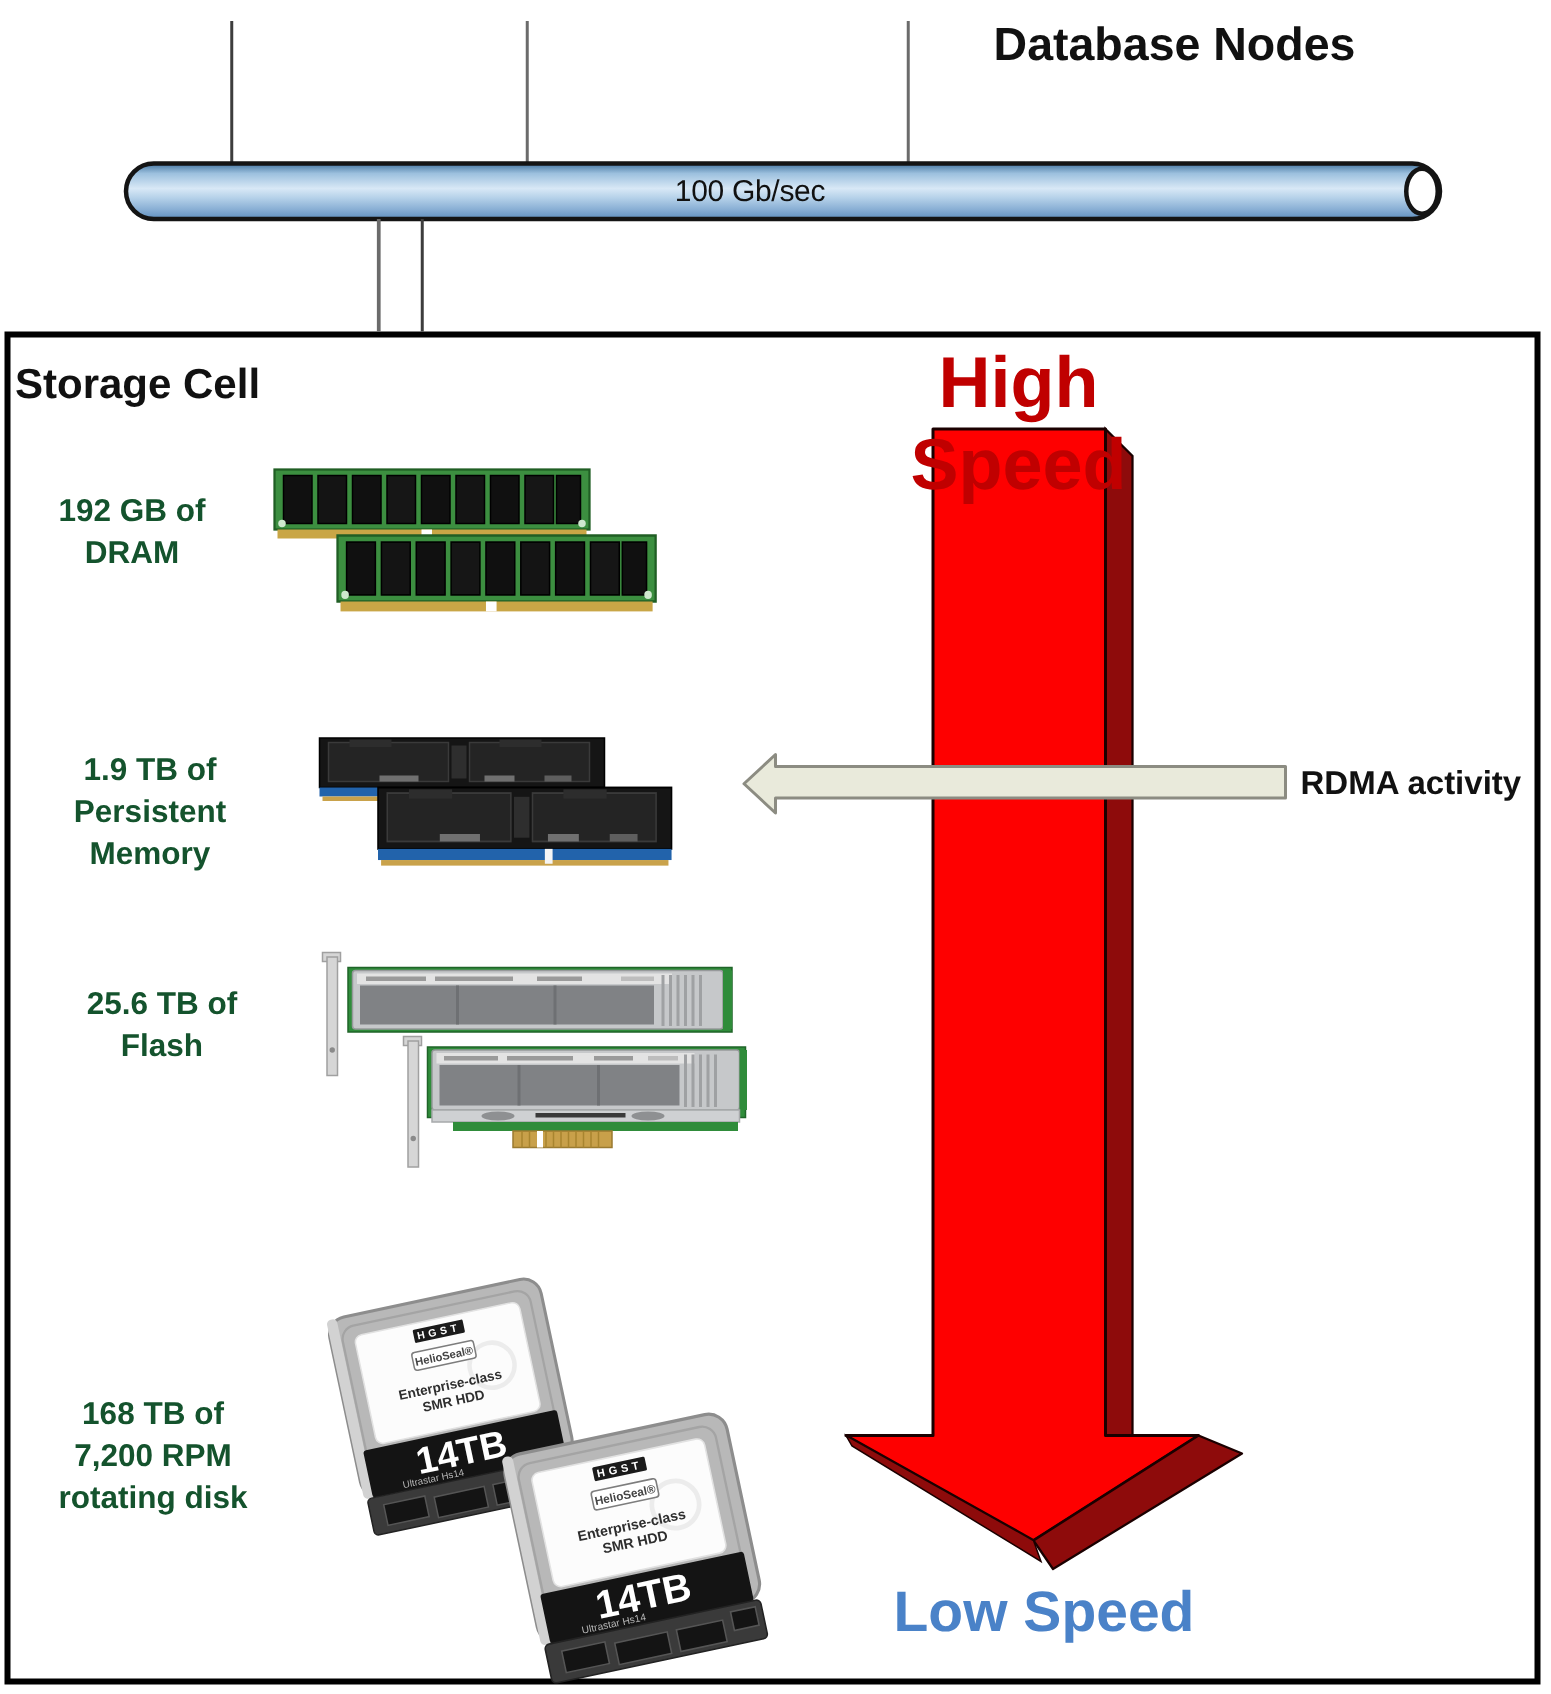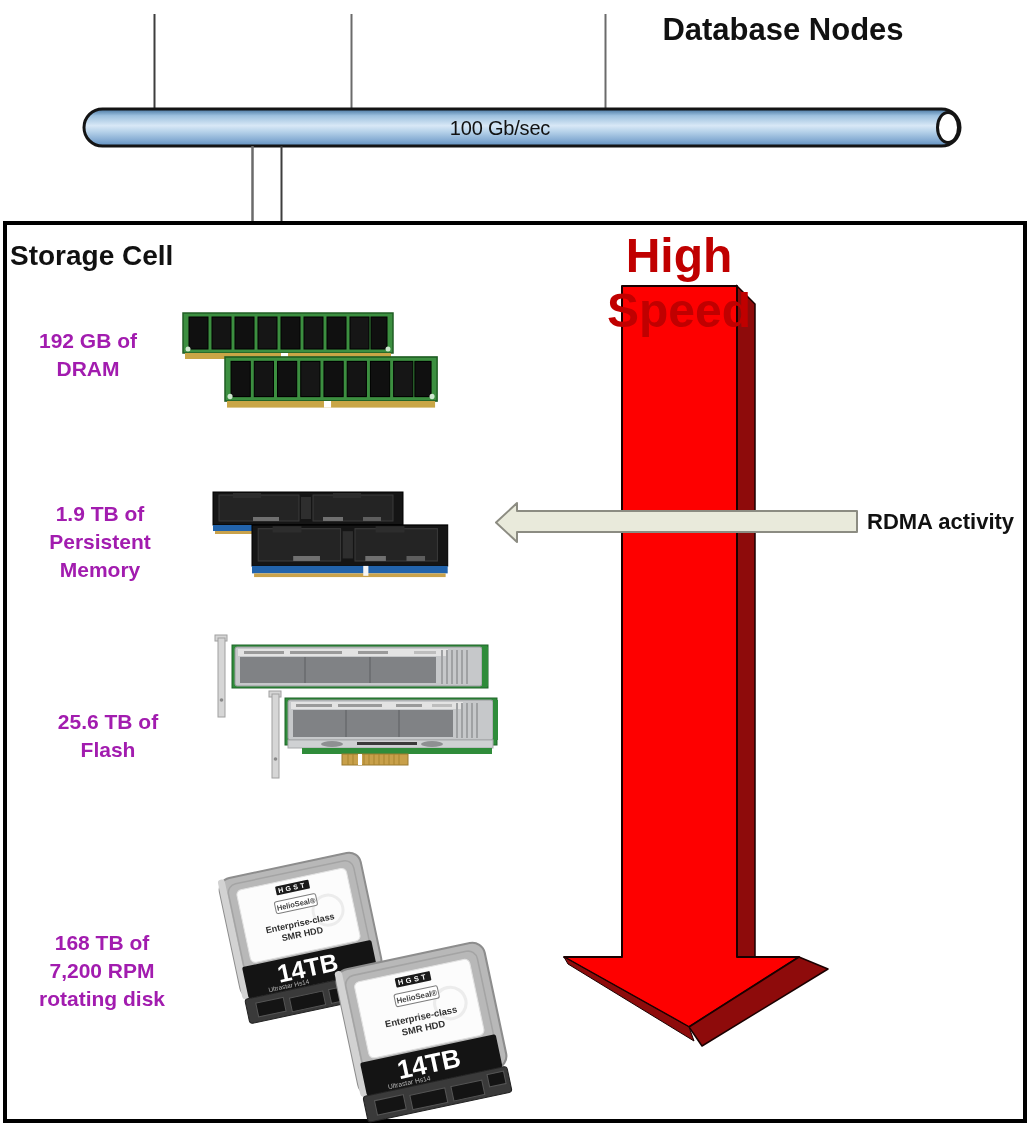--- a/index.html
+++ b/index.html
@@ -15,24 +15,24 @@
   #art{left:0;top:0;z-index:2;}
   .txt{z-index:3;}
   #db-title{left:643px;top:12px;width:280px;text-align:center;font-size:31px;font-weight:bold;color:#111;}
   #fabric-text{left:60px;top:112px;width:880px;height:32px;display:flex;align-items:center;
                justify-content:center;gap:26px;font-size:20px;letter-spacing:-0.2px;color:#111;}
   #cell-title{left:10px;top:240px;font-size:28px;font-weight:bold;color:#111;}
   #high-speed{left:559px;top:228px;width:240px;text-align:center;font-size:48px;font-weight:bold;color:var(--high-speed);}
   #low-speed{left:576px;top:1054px;width:240px;text-align:center;font-size:38px;font-weight:bold;color:var(--low-speed);}
   #rdma-label{left:867px;top:509px;width:170px;font-size:22px;font-weight:bold;color:#111;}
   .tier-label{width:140px;text-align:center;font-size:21px;font-weight:bold;line-height:28px;
-              color:#a21caf;white-space:pre-line;}
+              color:#14532d;white-space:pre-line;}
   #tier-dram{left:18px;top:327px;}
   #tier-pmem{left:30px;top:500px;}
-  #tier-flash{left:38px;top:708px;}
+  #tier-flash{left:38px;top:656px;}
   #tier-disk{left:32px;top:929px;}
   svg text{font-family:"Liberation Sans",sans-serif;}
 </style>
 </head>
 <body>
 
 <div id="page">
 
   <div class="abs" id="storage-box"></div>
 
@@ -256,20 +256,21 @@
 
   <div class="abs txt" id="db-title">Database Nodes</div>
 
   <div class="abs txt" id="fabric-text">
     <span>100 Gb/sec</span>
   </div>
 
   <div class="abs txt" id="cell-title">Storage Cell</div>
 
   <div class="abs txt" id="high-speed">High Speed</div>
+  <div class="abs txt" id="low-speed">Low Speed</div>
   <div class="abs txt" id="rdma-label">RDMA activity</div>
 
   <div class="abs txt tier-label" id="tier-dram">192 GB of
 DRAM</div>
   <div class="abs txt tier-label" id="tier-pmem">1.9 TB of
 Persistent
 Memory</div>
   <div class="abs txt tier-label" id="tier-flash">25.6 TB of
 Flash</div>
   <div class="abs txt tier-label" id="tier-disk">168 TB of

